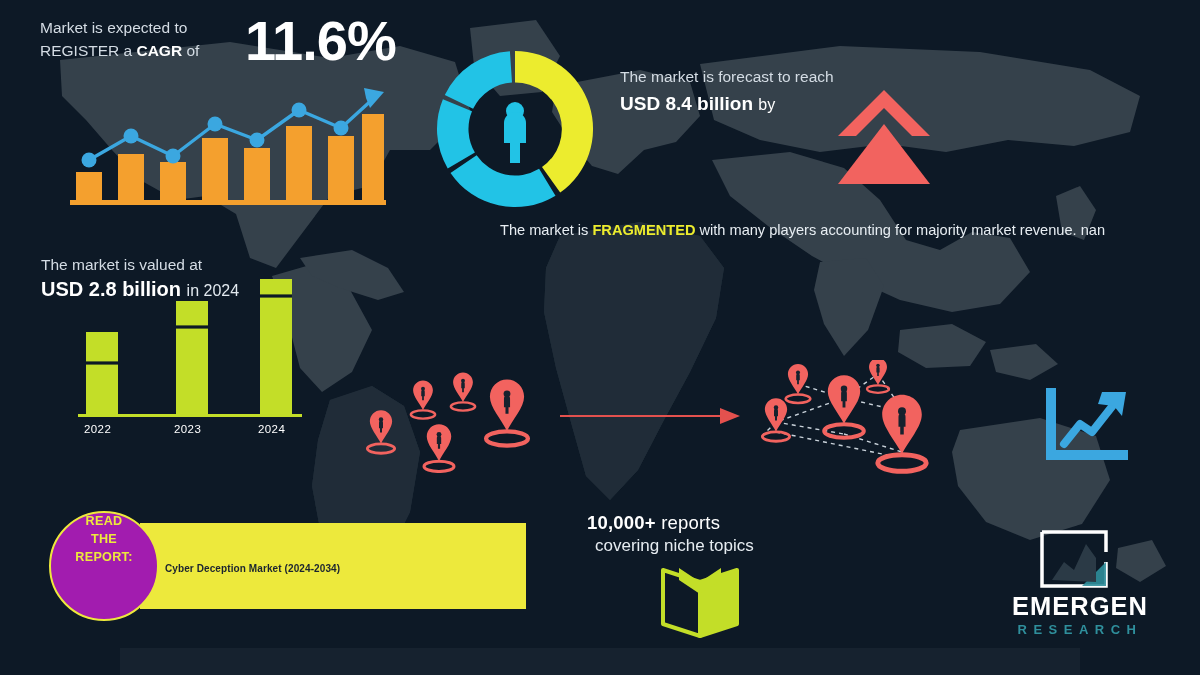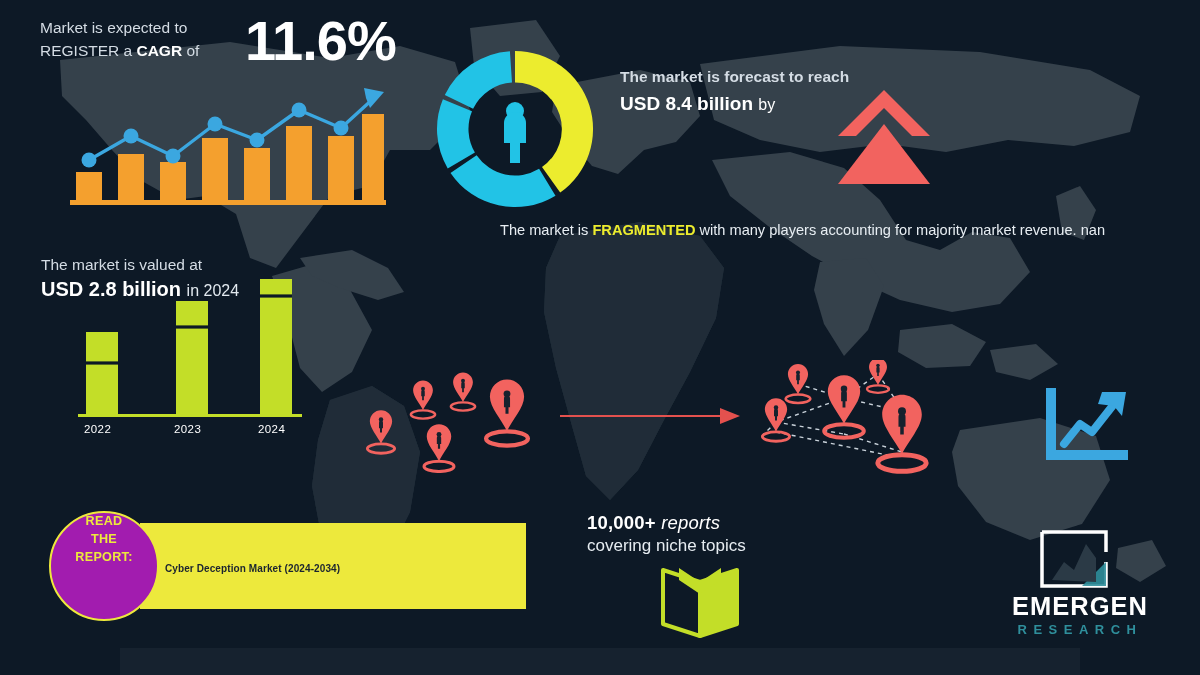--- a/index.html
+++ b/index.html
@@ -22,21 +22,21 @@
   #cagr-value{position:absolute;left:205px;top:-8px;font-size:56px;font-weight:700;color:#ffffff;letter-spacing:-1px;}
 
   
   #orange-chart{position:absolute;left:68px;top:82px;width:320px;height:128px;}
 
   
   #donut{position:absolute;left:432px;top:46px;width:166px;height:166px;}
 
   
   #forecast-block{position:absolute;left:620px;top:66px;width:230px;}
-  #forecast-lead{font-size:15.5px;color:#d4dce4;line-height:1.45;font-weight:bold;}
+  #forecast-lead{font-size:15.5px;color:#d4dce4;line-height:1.45;}
   #forecast-value{font-size:19px;color:#ffffff;font-weight:700;margin-top:3px;line-height:1.35;}
   #forecast-value span.thin{font-weight:400;font-size:16px;}
   #forecast-year{font-size:15.5px;color:#d4dce4;}
 
   
   #chevrons{position:absolute;left:836px;top:88px;width:96px;height:98px;}
 
   
   #fragment-block{position:absolute;left:500px;top:219px;width:640px;font-size:14.6px;color:#e8eef3;line-height:1.6;}
   #fragment-block .hl{color:#ecec2e;font-weight:700;}
@@ -63,22 +63,22 @@
   #report-banner{position:absolute;left:140px;top:523px;width:386px;height:86px;background:#ede93c;}
   #report-title{position:absolute;left:165px;top:563px;width:340px;font-size:10px;font-weight:700;color:#1b2430;letter-spacing:.1px;}
   #report-circle{position:absolute;left:49px;top:511px;width:110px;height:110px;border-radius:50%;
       background:#a21caf;border:2.5px solid #ede93c;box-sizing:border-box;
       display:flex;justify-content:center;}
   #report-circle span{font-size:12.6px;font-weight:700;color:#ede93c;text-align:center;line-height:1.42;letter-spacing:.3px;}
 
   
   #reports-block{position:absolute;left:587px;top:512px;width:250px;}
   #reports-count{font-size:18.5px;color:#ffffff;font-weight:700;letter-spacing:.2px;}
-  #reports-count .thin{font-weight:400;font-style:italic;}
-  #reports-sub{font-size:17px;color:#e6ecf1;font-weight:400;margin-top:2px;}
+  #reports-count .thin{font-weight:400;}
+  #reports-sub{font-size:17px;color:#e6ecf1;font-weight:400;margin-top:2px;margin-left:8px;}
   #book-icon{position:absolute;left:657px;top:566px;width:86px;height:72px;}
 
   
   #logo{position:absolute;left:980px;top:528px;width:200px;height:118px;}
   #logo-mark{position:absolute;left:58px;top:0;width:72px;height:62px;}
   #logo-name{position:absolute;left:0;top:64px;width:200px;text-align:center;
       font-size:25.5px;font-weight:700;color:#ffffff;letter-spacing:1px;}
   #logo-sub{position:absolute;left:0;top:94px;width:200px;text-align:center;
       font-size:13px;font-weight:700;color:#2f8f9c;letter-spacing:6.5px;}
 </style>

